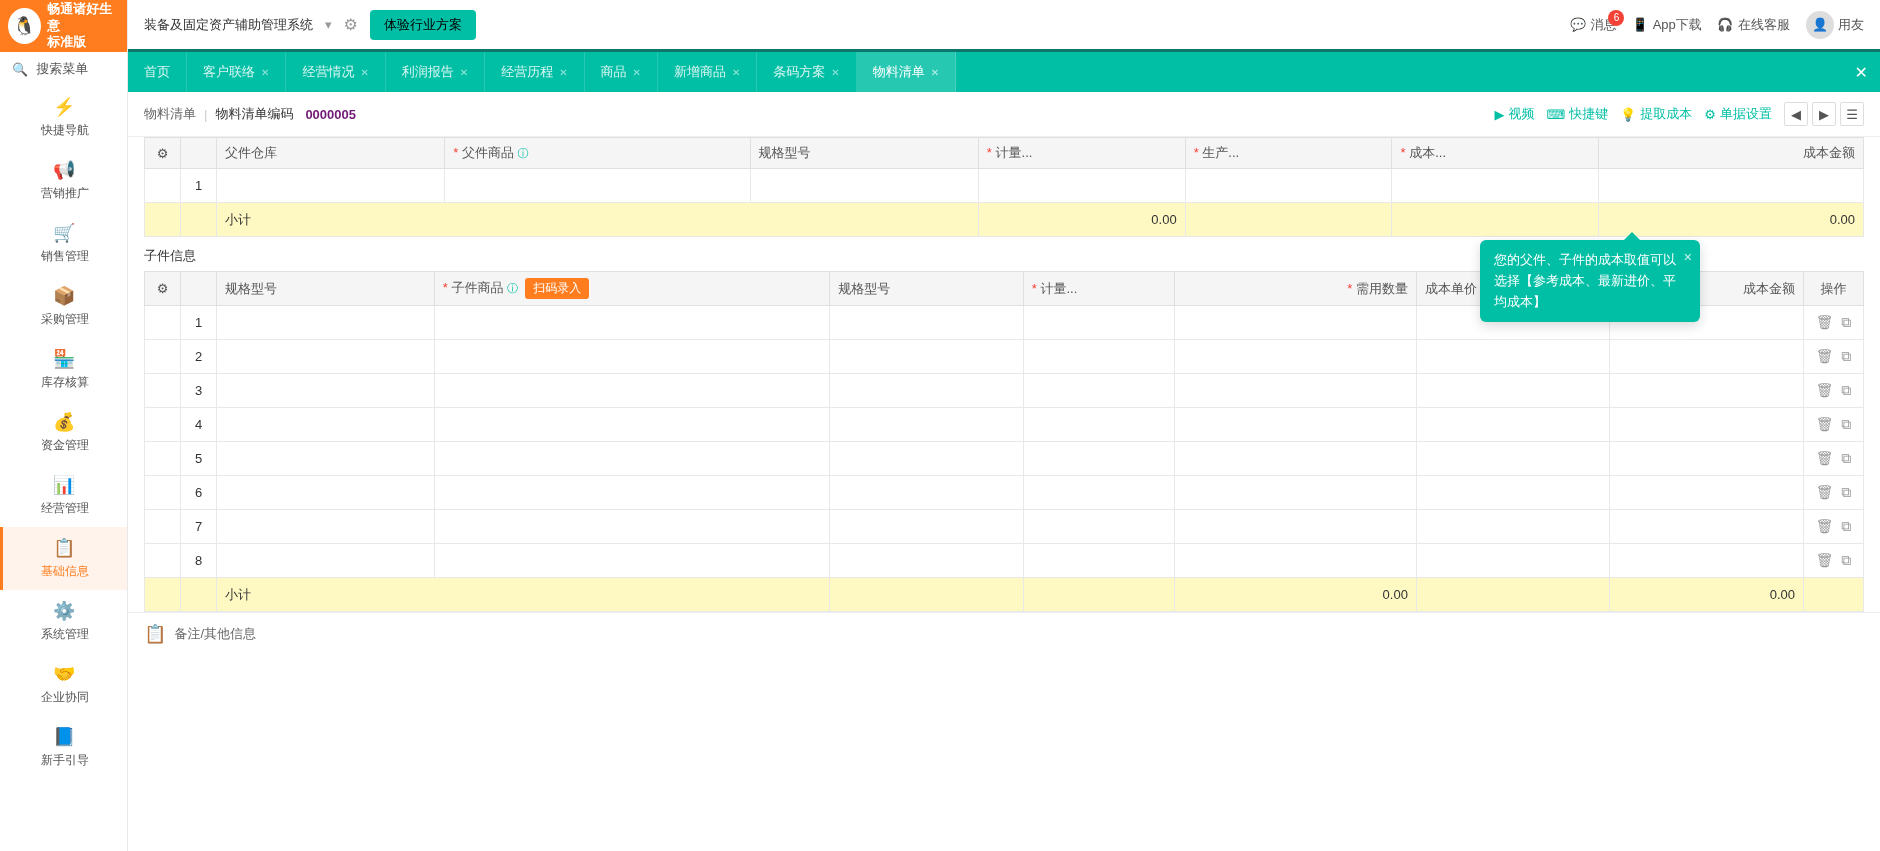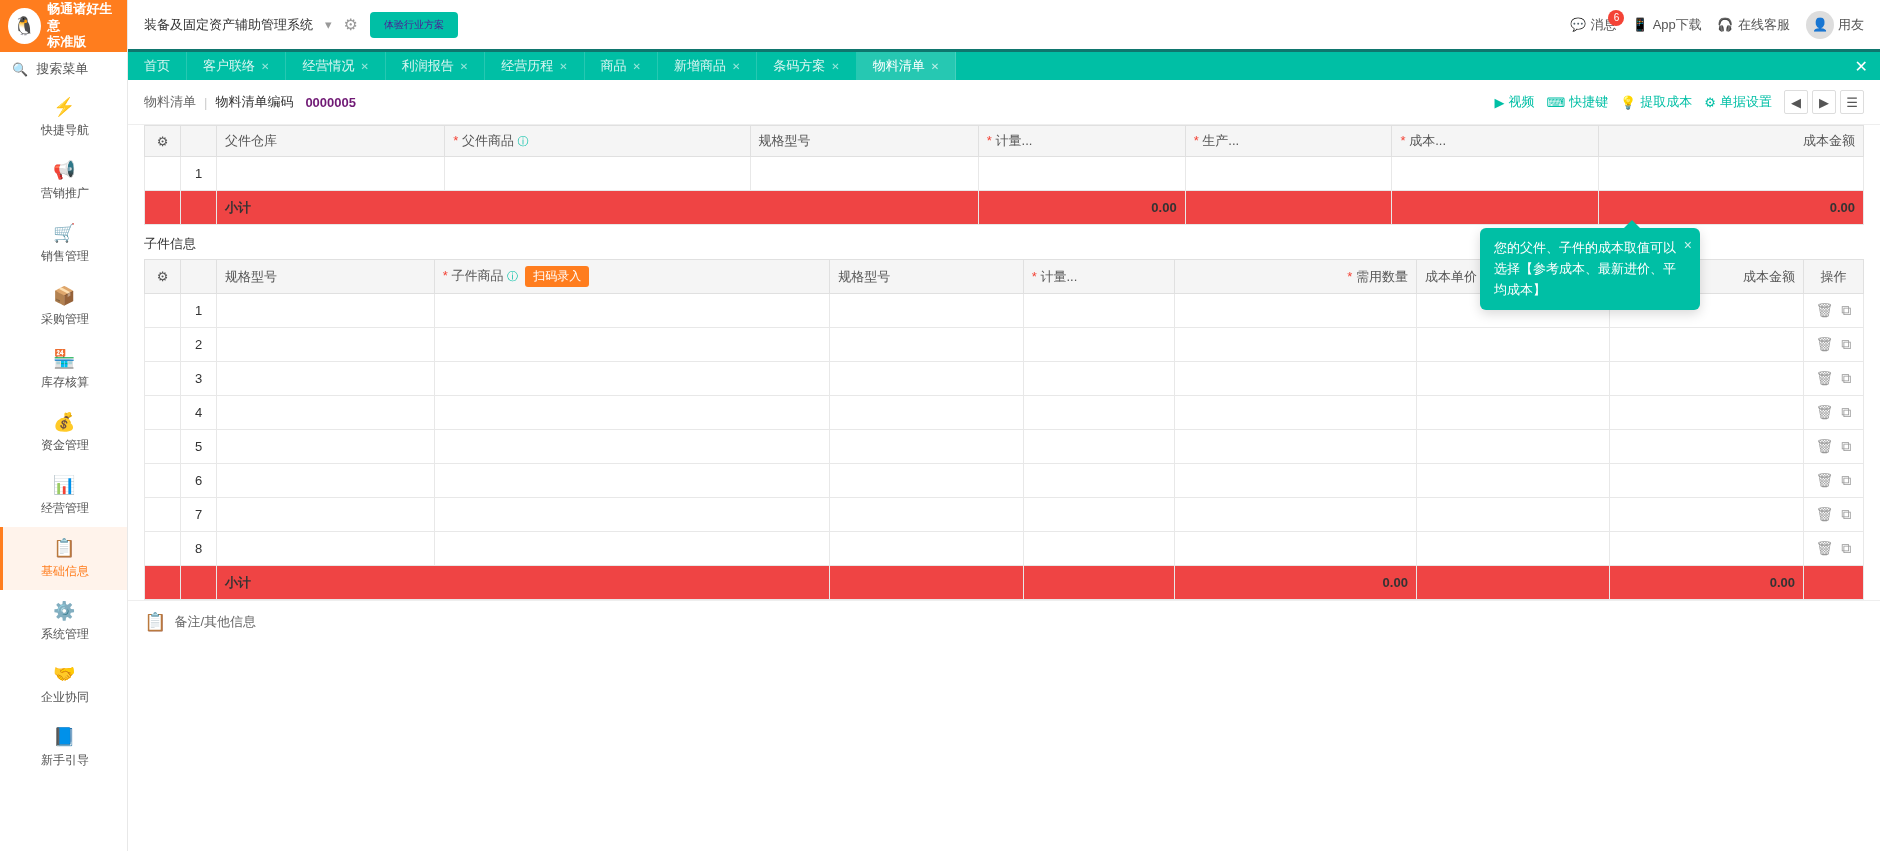--- a/index.html
+++ b/index.html
@@ -17,28 +17,28 @@
     .nav-item .nav-label { font-size: 12px; text-align: center; }
 
     
     .main { flex: 1; display: flex; flex-direction: column; overflow: hidden; }
 
     
     .topbar { height: 52px; background: #fff; border-bottom: 3px solid #0f766e; display: flex; align-items: center; padding: 0 16px; gap: 12px; }
     .topbar-title { font-size: 13px; color: #333; font-weight: 500; }
     .topbar-dropdown-icon { color: #999; }
     .topbar-gear { color: #999; cursor: pointer; font-size: 16px; }
-    .topbar-btn { background: #00bfa5; color: #4c1d95; border: none; padding: 6px 14px; border-radius: 4px; cursor: pointer; font-size: 10px; }
+    .topbar-btn { background: #00bfa5; color: #000000; border: none; padding: 6px 14px; border-radius: 4px; cursor: pointer; font-size: 13px; }
     .topbar-right { margin-left: auto; display: flex; align-items: center; gap: 16px; color: #555; }
     .topbar-right-item { display: flex; align-items: center; gap: 4px; cursor: pointer; position: relative; }
     .badge { background: #f44336; color: #fff; border-radius: 50%; width: 16px; height: 16px; font-size: 10px; display: flex; align-items: center; justify-content: center; position: absolute; top: -6px; right: -8px; }
     .avatar { width: 28px; height: 28px; background: #ddd; border-radius: 50%; display: flex; align-items: center; justify-content: center; }
 
     
-    .tabbar { background: #00bfa5; display: flex; align-items: center; height: 28px; overflow: hidden; }
+    .tabbar { background: #00bfa5; display: flex; align-items: center; height: 40px; overflow: hidden; }
     .tab { padding: 0 16px; height: 40px; display: flex; align-items: center; gap: 6px; color: rgba(255,255,255,0.85); cursor: pointer; font-size: 13px; white-space: nowrap; border-right: 1px solid rgba(255,255,255,0.15); }
     .tab.active { background: rgba(255,255,255,0.15); color: #fff; font-weight: 500; }
     .tab-home { background: transparent; }
     .tab-close { font-size: 10px; opacity: 0.7; }
     .tabbar-close-btn { margin-left: auto; color: #fff; padding: 0 12px; cursor: pointer; font-size: 16px; }
 
     
     .content { flex: 1; background: #fff; overflow-y: auto; display: flex; flex-direction: column; }
 
     
@@ -51,21 +51,21 @@
     .sub-header-action { display: flex; align-items: center; gap: 4px; }
 
     
     .section { padding: 0 16px 0 16px; }
     .section-title { font-size: 13px; font-weight: 500; color: #333; padding: 10px 0 6px 0; }
 
     
     .data-table { width: 100%; border-collapse: collapse; font-size: 12px; }
     .data-table th { background: #f5f5f5; border: 1px solid #e0e0e0; padding: 6px 8px; color: #555; font-weight: 500; text-align: left; white-space: nowrap; }
     .data-table td { border: 1px solid #e8e8e8; padding: 6px 8px; color: #333; height: 34px; }
-    .data-table tr.subtotal td { background: #ef4444; font-weight: 700; }
+    .data-table tr.subtotal td { background: #fef9c3; font-weight: 400; }
     .col-num { width: 36px; text-align: center; color: #999; }
     .col-settings { width: 36px; text-align: center; }
     .col-actions { width: 60px; text-align: center; }
     .action-icon { color: #999; cursor: pointer; font-size: 14px; margin: 0 2px; }
     .scan-btn { background: #ff7d1e; color: #fff; border: none; border-radius: 3px; padding: 2px 8px; font-size: 12px; cursor: pointer; }
 
     
     .tooltip-box { position: absolute; background: #00bfa5; color: #fff; border-radius: 6px; padding: 10px 14px; font-size: 13px; line-height: 1.6; max-width: 220px; z-index: 100; top: 148px; right: 180px; box-shadow: 0 4px 12px rgba(0,0,0,0.15); }
     .tooltip-box::before { content: ''; position: absolute; top: -8px; right: 60px; border-width: 0 8px 8px 8px; border-style: solid; border-color: transparent transparent #00bfa5 transparent; }
     .tooltip-close { position: absolute; top: 6px; right: 8px; cursor: pointer; font-size: 14px; opacity: 0.8; }

